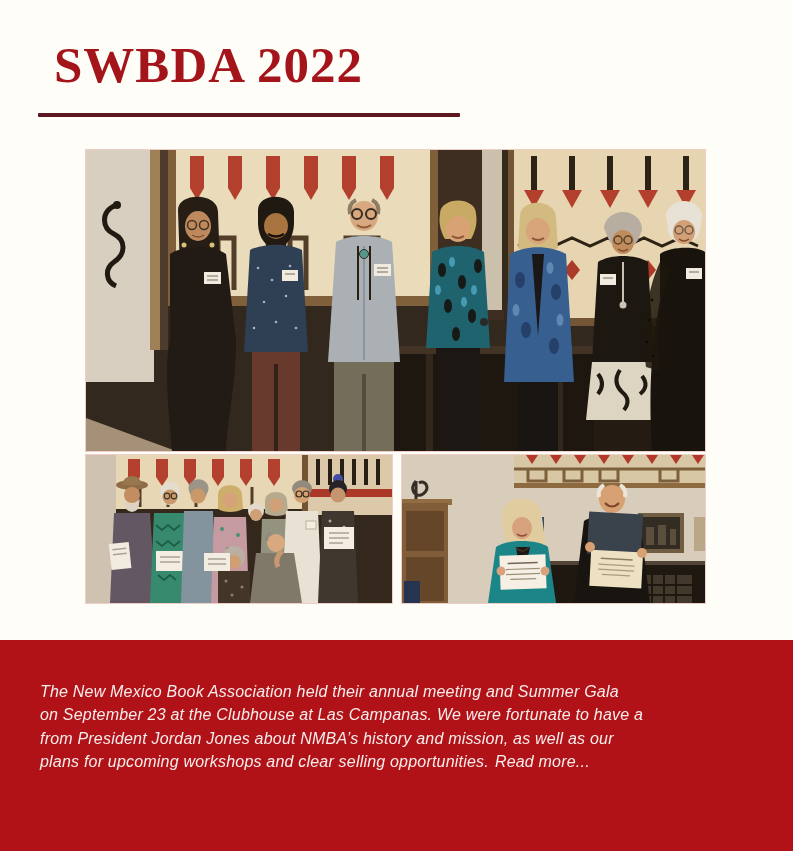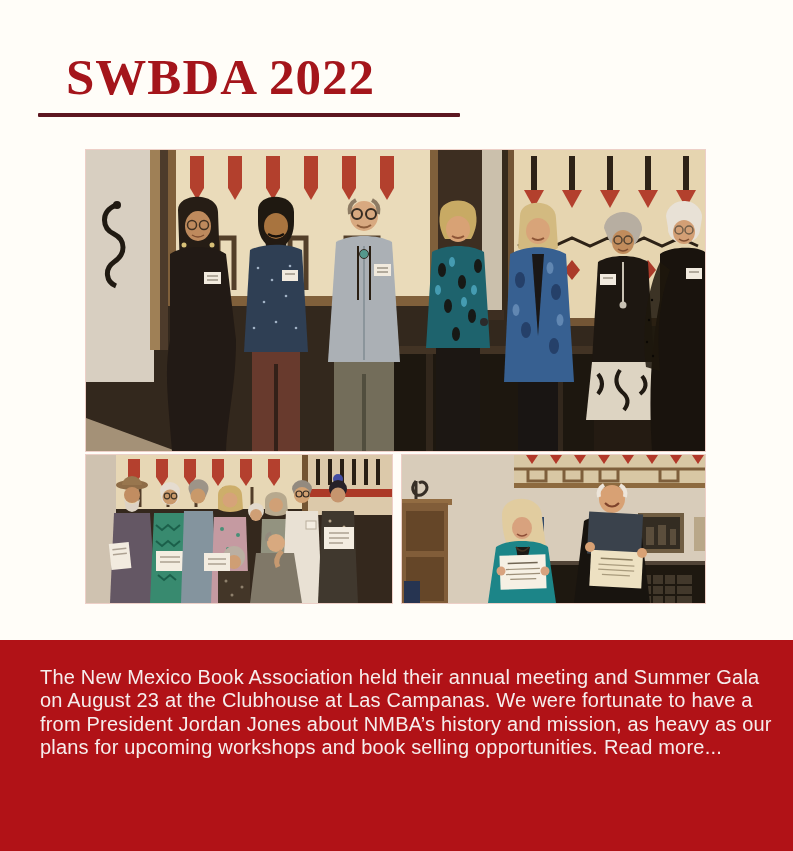--- a/index.html
+++ b/index.html
@@ -1,21 +1,21 @@
 <!DOCTYPE html>
 <html><head>
 <meta charset="utf-8">
 <style>
   html,body{margin:0;padding:0;}
   .page{
     position:relative;width:793px;height:851px;overflow:hidden;
     background:#fffdf8;font-family:"Liberation Sans",sans-serif;
   }
   .title{
-    position:absolute;left:54px;top:40px;margin:12px;
+    position:absolute;left:54px;top:40px;margin:0;
     font-family:"Liberation Serif","DejaVu Serif",serif;
     font-weight:bold;font-size:51px;letter-spacing:1px;line-height:1;
     color:#a4151b;
   }
   .divider{
     position:absolute;left:38px;top:113px;width:422px;height:4px;
     background:#5d1721;border-radius:1px;
   }
   .photo{
     position:absolute;overflow:hidden;background:#2a211b;
@@ -23,22 +23,22 @@
   }
   #photo-main{left:86px;top:150px;width:619px;height:301px;}
   #photo-bl{left:86px;top:455px;width:306px;height:148px;}
   #photo-br{left:402px;top:455px;width:303px;height:148px;}
   .photo svg{display:block;width:100%;height:100%;}
   .footer{
     position:absolute;left:0;top:640px;width:793px;height:211px;
     background:#b11217;color:#f6edec;
   }
   .ft-text{
-    position:absolute;left:40px;top:26px;
-    font-size:20px;line-height:23.4px;letter-spacing:.2px;
+    position:absolute;left:40px;top:40px;
+    font-size:16px;line-height:23.4px;letter-spacing:.2px;font-style:italic;
   }
   .ft-line{white-space:nowrap;}
   .read-more{margin-left:6px;cursor:pointer;margin-top:16px;}
 </style>
 </head>
 <body>
 
 <div class="page">
 
   <h1 class="title">SWBDA 2022</h1>
@@ -488,21 +488,21 @@
         <circle cx="240" cy="98" r="5" fill="#d9a276"></circle>
       </g>
 
       <rect width="303" height="148" fill="#d99a55" opacity="0.05"></rect>
     </svg>
   </div>
 
   <div class="footer">
     <div class="ft-text">
       <div class="ft-line">The New Mexico Book Association held their annual meeting and Summer Gala</div>
-      <div class="ft-line">on August 23 at the Clubhouse at Las Campanas. We were fortunate to have a</div>
-      <div class="ft-line">from President Jordan Jones about NMBA’s history and mission, as heavy as our</div>
+      <div class="ft-line">on September 23 at the Clubhouse at Las Campanas. We were fortunate to have a</div>
+      <div class="ft-line">from President Jordan Jones about NMBA’s history and mission, as well as our</div>
       <div class="ft-line">
-        <span>plans for upcoming workshops and book selling opportunities.</span><span class="read-more">Read more...</span>
+        <span>plans for upcoming workshops and clear selling opportunities.</span><span class="read-more">Read more...</span>
       </div>
     </div>
   </div>
 
 </div>
 
 </body></html>

